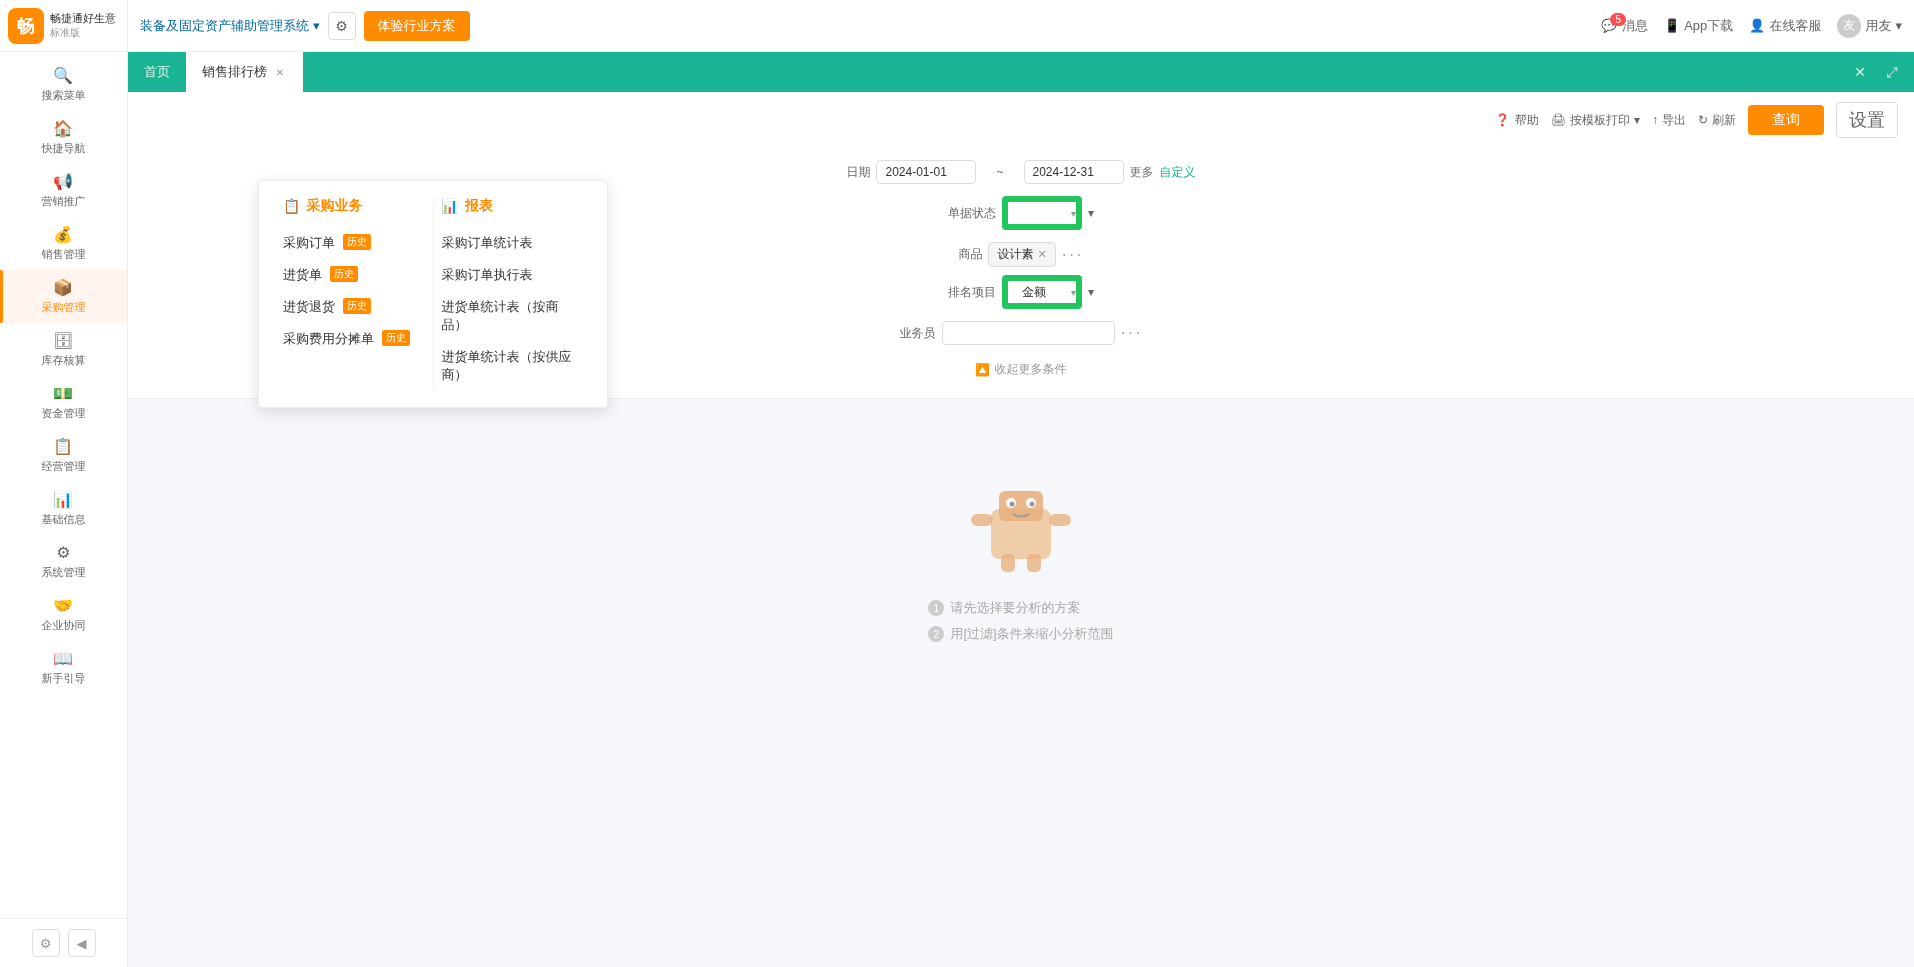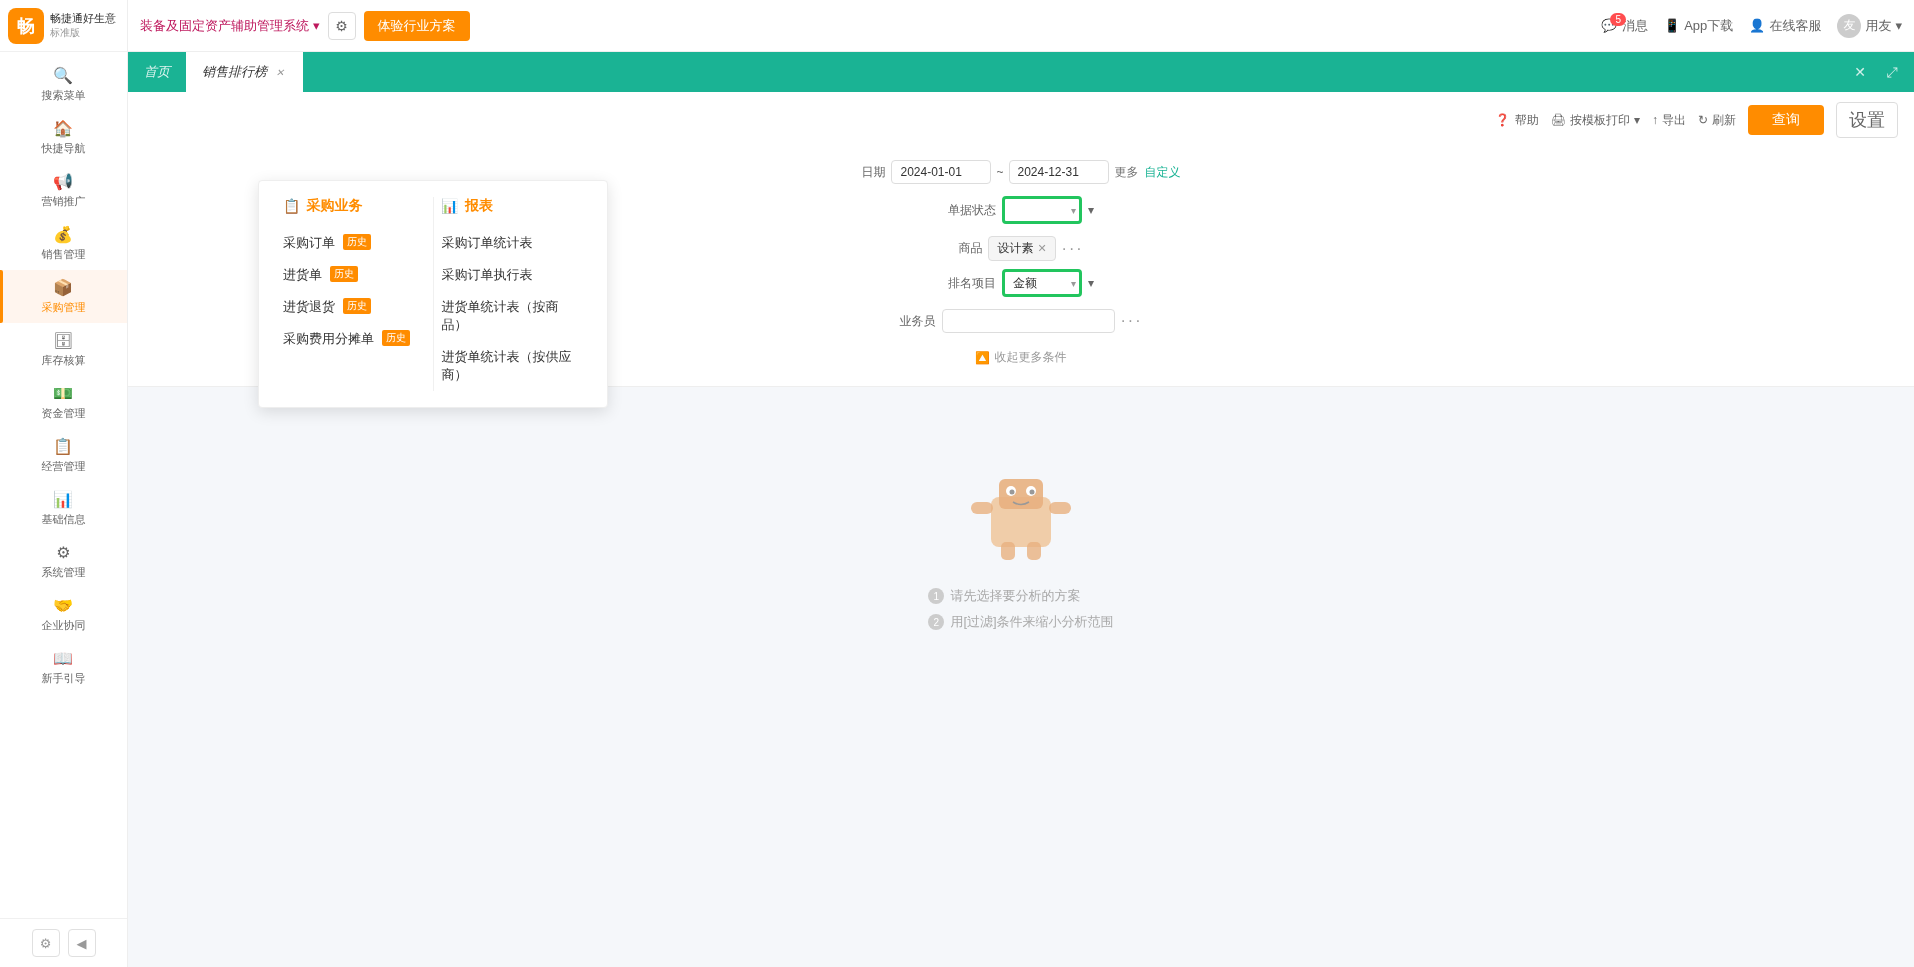--- a/index.html
+++ b/index.html
@@ -91,21 +91,21 @@
       background: #fff;
       border-bottom: 1px solid #eee;
       display: flex;
       align-items: center;
       padding: 0 12px;
       gap: 8px;
       flex-shrink: 0;
     }
     .topbar-dropdown {
       display: flex; align-items: center; gap: 4px;
-      font-size: 13px; color: #be185d; cursor: pointer;
+      font-size: 13px; color: #0369a1; cursor: pointer;
     }
     .topbar-settings {
       width: 28px; height: 28px;
       border: 1px solid #ddd;
       border-radius: 4px;
       display: flex; align-items: center; justify-content: center;
       cursor: pointer; color: #666; font-size: 14px;
     }
     .topbar-industry-btn {
       background: #ff8c00;
@@ -145,21 +145,20 @@
       flex-shrink: 0;
     }
     .tab {
       height: 40px;
       display: flex; align-items: center;
       padding: 5px 16px;
       font-size: 13px;
       cursor: pointer;
       color: rgba(255,255,255,0.85);
       gap: 6px;
-      font-style: italic;
     }
     .tab.active {
       background: #fff;
       color: #333;
     }
     .tab-close {
       width: 14px; height: 14px;
       border-radius: 50%;
       display: flex; align-items: center; justify-content: center;
       font-size: 10px;
@@ -219,31 +218,32 @@
     .filter-input {
       border: 1px solid #ddd;
       border-radius: 4px;
       padding: 4px 8px;
       font-size: 12px;
       color: #333;
       background: #fff;
       min-width: 100px;
     }
     .filter-select {
-      border: 3px solid #22c55e;
+      border: 6px solid #22c55e;
       border-radius: 4px;
       padding: 4px 24px 4px 8px;
       font-size: 12px;
       color: #333;
       background: #fff;
       appearance: none;
       min-width: 80px;
+      text-align: center;
     }
     .filter-date-range {
-      display: flex; align-items: center; gap: 5px;
+      display: flex; align-items: center; gap: 20px;
     }
     .filter-date-input {
       border: 1px solid #ddd;
       border-radius: 4px;
       padding: 4px 8px;
       font-size: 12px;
       color: #333;
       width: 100px;
     }
     .filter-tag {

